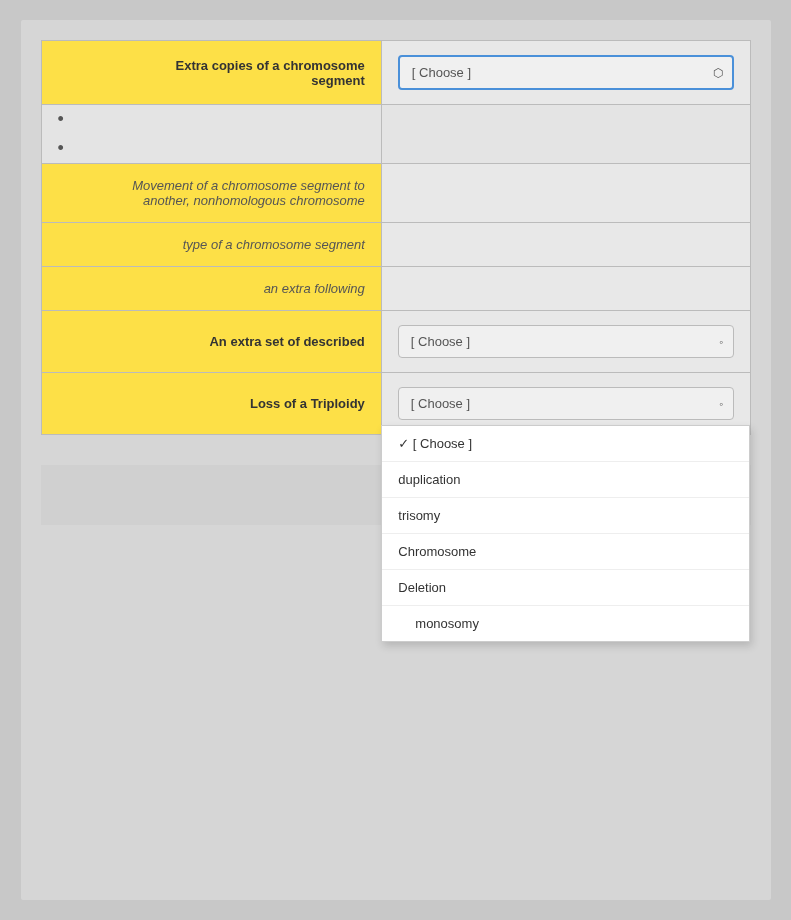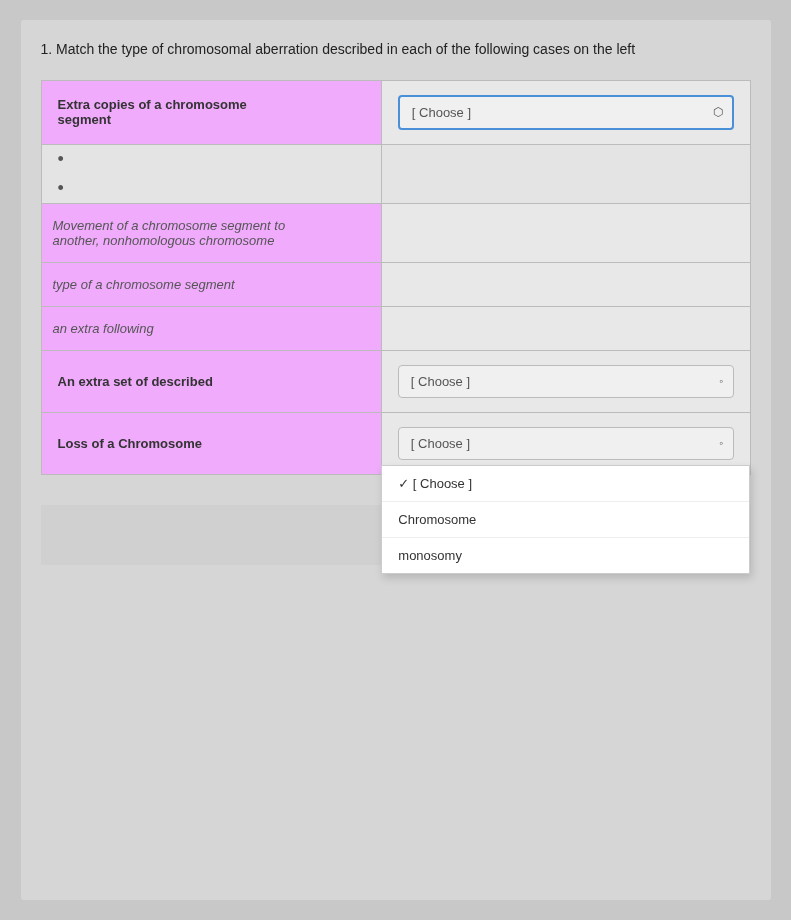--- a/index.html
+++ b/index.html
@@ -51,21 +51,22 @@
       vertical-align: middle;
       font-size: 13px;
       color: #333;
     }
 
     .label-cell {
       width: 48%;
       font-weight: bold;
       font-size: 13px;
       color: #333;
-      background-color: #f0abfc;
+      background-color: #fde047;
+      text-align: right;
     }
 
     .label-cell.normal-weight {
       font-weight: normal;
       font-style: italic;
       color: #555;
       padding-left: 11px;
     }
 
     .select-cell {
@@ -123,20 +124,21 @@
       padding: 10px 16px;
       font-size: 13px;
       color: #333;
       cursor: pointer;
       border-bottom: 1px solid #eee;
       background-color: white;
     }
 
     .dropdown-item:last-child {
       border-bottom: none;
+      margin-left: 17px;
     }
 
     .dropdown-item.selected {
       color: #333;
     }
 
     .dropdown-item.selected::before {
       content: "✓ ";
       color: #333;
     }
@@ -155,24 +157,20 @@
       margin-top: 30px;
       height: 60px;
       background-color: #d0d0d0;
     }
   </style>
 </head>
 <body>
 
 <div class="page-container">
 
-  <div class="question-header">
-    <span class="question-number">1.</span>
-    <span>Match the type of chromosomal aberration described in each of the following cases on the left</span>
-  </div>
 
   <div style="position: relative;">
     <table class="match-table">
       <tbody>
 
         <tr>
           <td class="label-cell">
             Extra copies of a chromosome<br>segment
           </td>
           <td class="select-cell">
@@ -239,21 +237,21 @@
                 <option>Deletion</option>
                 <option>monosomy</option>
               </select>
               <span class="select-arrow">◦</span>
             </div>
           </td>
         </tr>
 
         <tr>
           <td class="label-cell">
-            Loss of a Chromosome
+            Loss of a Triploidy
           </td>
           <td class="select-cell">
             <div class="select-wrapper">
               <select class="select-box no-border">
                 <option>[ Choose ]</option>
                 <option>duplication</option>
                 <option>Translocation</option>
                 <option>trisomy</option>
                 <option>Triploidy</option>
                 <option>Deletion</option>
@@ -262,20 +260,23 @@
               <span class="select-arrow">◦</span>
             </div>
           </td>
         </tr>
 
       </tbody>
     </table>
 
     <div class="dropdown-overlay">
       <div class="dropdown-item selected">[ Choose ]</div>
+      <div class="dropdown-item">duplication</div>
+      <div class="dropdown-item">trisomy</div>
       <div class="dropdown-item">Chromosome</div>
+      <div class="dropdown-item">Deletion</div>
       <div class="dropdown-item">monosomy</div>
     </div>
   </div>
 
   <div class="bottom-area"></div>
 
 </div>
 
 </body></html>

